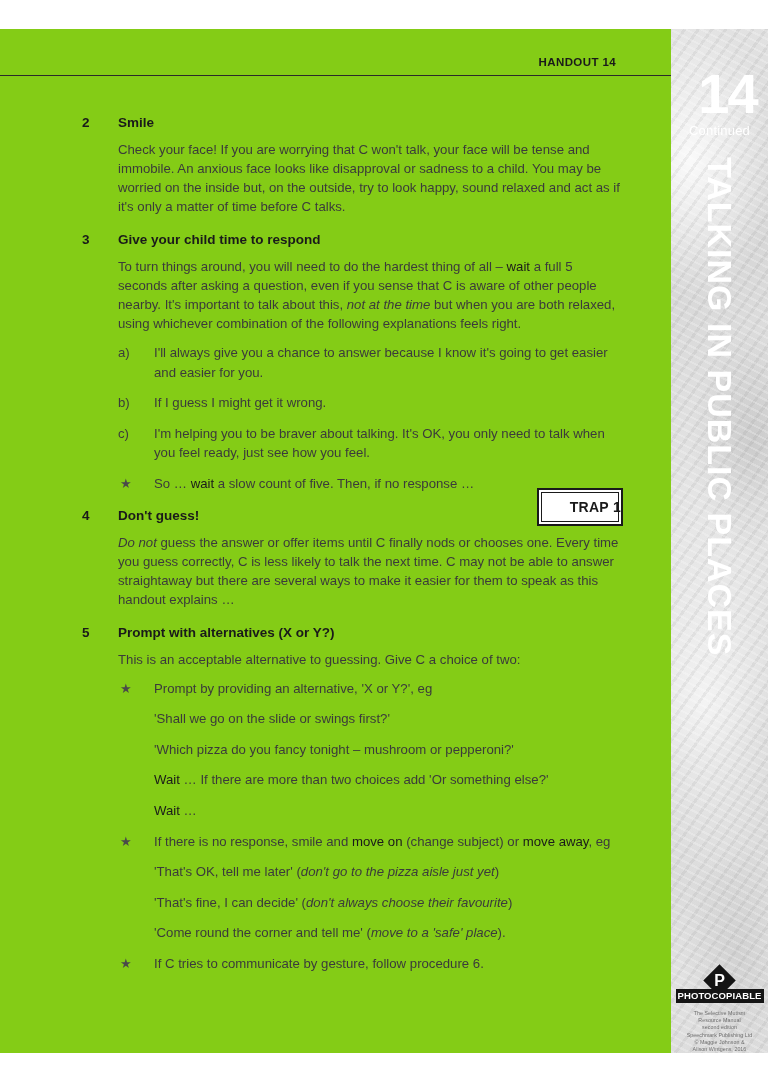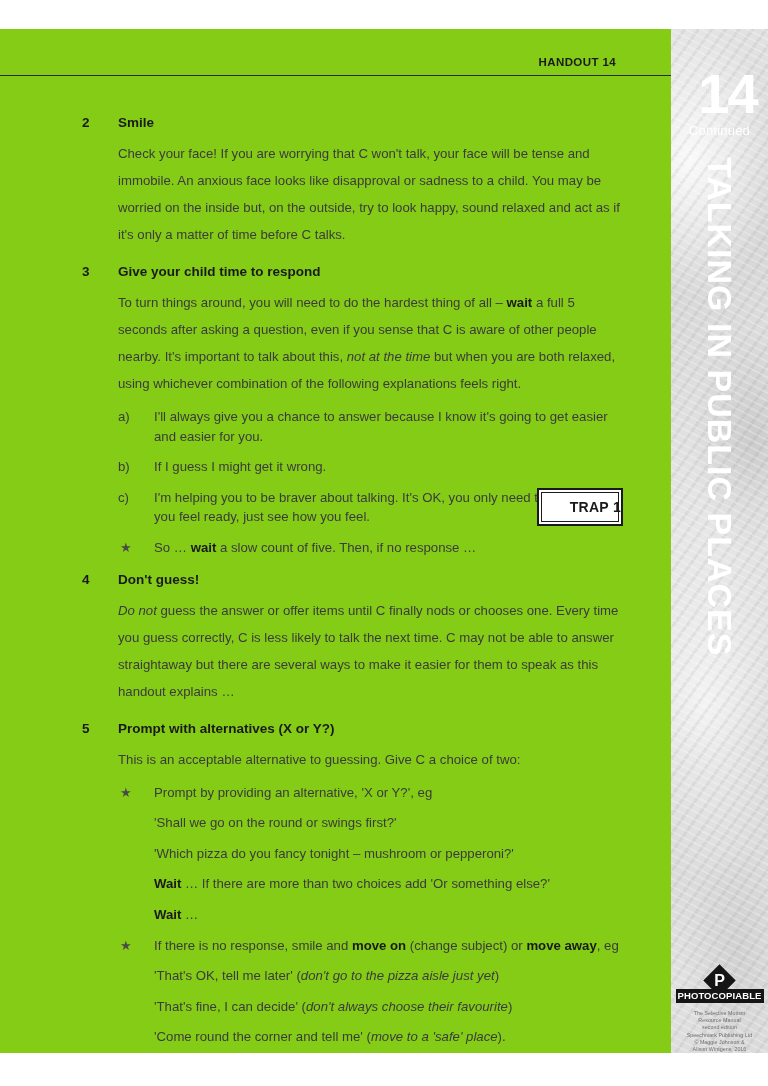--- a/index.html
+++ b/index.html
@@ -213,21 +213,21 @@
     top: 0;
     width: 18px;
     font-weight: bold;
     font-size: 13.5px;
   }
   p.body {
     margin: 0 0 14px 0;
     padding-left: 36px;
     color: #3b3b3b;
     font-size: 13.2px;
-    line-height: 27px;
+    line-height: 19px;
   }
   p.body.tight { margin-bottom: 10px; }
 
   .lettered {
     padding-left: 36px;
     margin: 0 0 6px 0;
   }
   .li-letter {
     position: relative;
     padding-left: 36px;
@@ -260,21 +260,21 @@
     font-size: 13px;
     line-height: 19.6px;
   }
   .quote {
     margin: 0 0 11px 0;
     padding-left: 72px;
     color: #3b3b3b;
     font-size: 13.2px;
     line-height: 19.6px;
   }
-  b, strong { font-weight: bold; color: #1a1a1a; }
+  b, strong { font-weight: normal; color: #1a1a1a; }
   i, em { }
 
   
   .trap-box {
     position: absolute;
     left: 537px;
     top: 459px;
     width: 82px;
     height: 34px;
     background: #ffffff;
@@ -389,21 +389,21 @@
       <div class="sec-head">
         <span class="sec-num">5</span>
         <span>Prompt with alternatives (X or Y?)</span>
       </div>
       <p class="body tight">This is an acceptable alternative to guessing. Give C a choice of two:</p>
 
       <div class="li-star" style="margin-bottom:11px;">
         <span class="star">★</span>
         <span>Prompt by providing an alternative, 'X or Y?', eg</span>
       </div>
-      <p class="quote">'Shall we go on the round or swings first?'</p>
+      <p class="quote">'Shall we go on the slide or swings first?'</p>
       <p class="quote">'Which pizza do you fancy tonight – mushroom or pepperoni?'</p>
       <p class="quote"><b>Wait</b><span> … If there are more than two choices add 'Or something else?'</span></p>
       <p class="quote"><b>Wait</b><span> …</span></p>
 
       <div class="li-star" style="margin-bottom:11px;">
         <span class="star">★</span>
         <span>If there is no response, smile and </span><b>move on</b><span> (change subject) or </span><b>move away</b><span>, eg</span>
       </div>
       <p class="quote"><span>'That's OK, tell me later' (</span><i>don't go to the pizza aisle just yet</i><span>)</span></p>
       <p class="quote"><span>'That's fine, I can decide' (</span><i>don't always choose their favourite</i><span>)</span></p>

